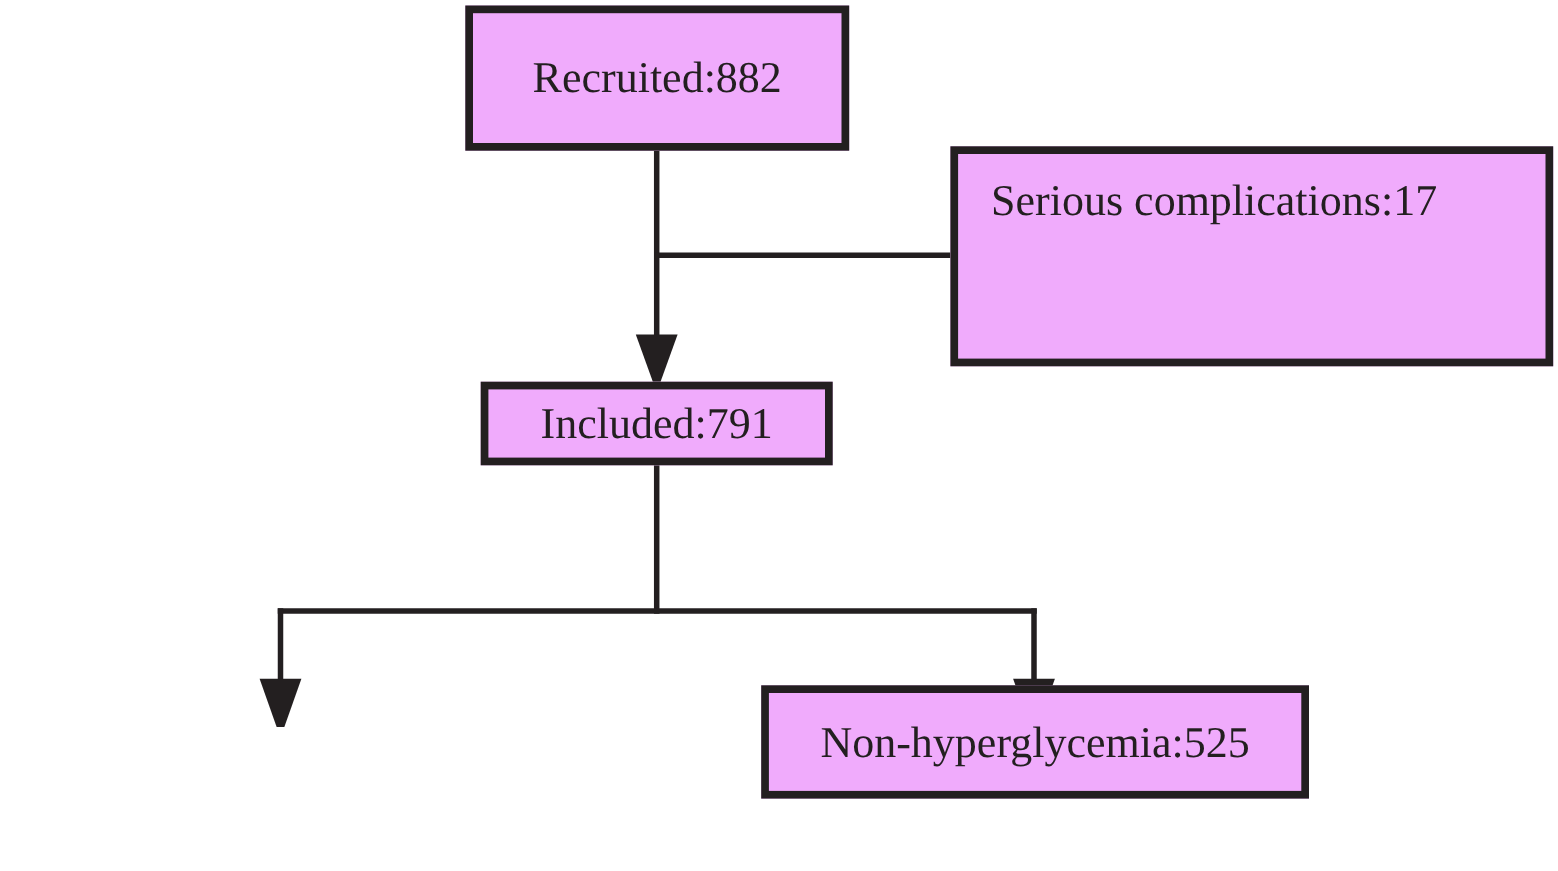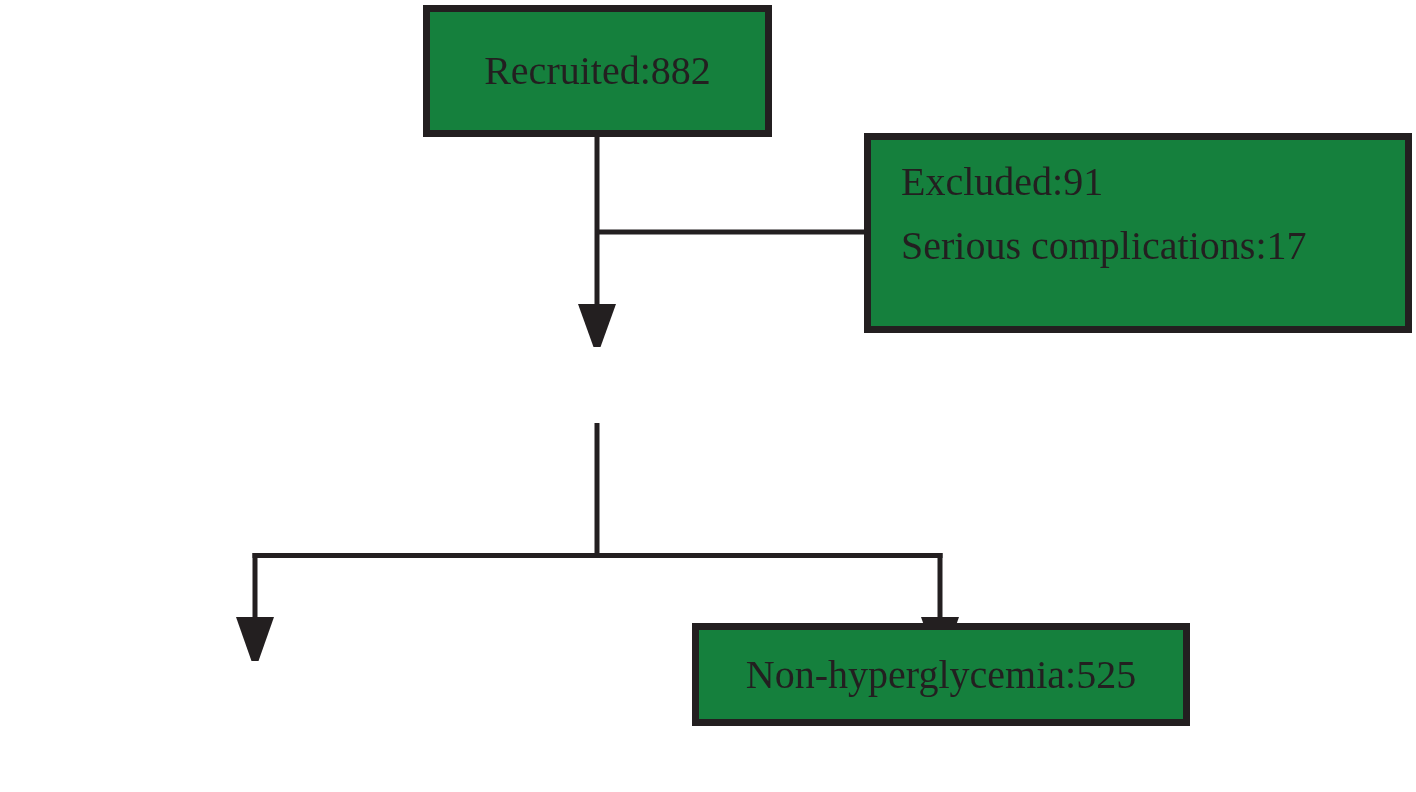--- a/index.html
+++ b/index.html
@@ -20,21 +20,21 @@
     position: absolute;
     left: 0;
     top: 0;
     width: 1416px;
     height: 792px;
   }
   .node {
     position: absolute;
     box-sizing: border-box;
     border: 7px solid #231f20;
-    background: #15803d;
+    background: #f0abfc;
     display: flex;
     align-items: center;
     justify-content: center;
     font-size: 40px;
     line-height: 1.15;
     white-space: nowrap;
   }
   .node.multiline {
     flex-direction: column;
     align-items: flex-start;
@@ -67,23 +67,25 @@
       <polygon points="236,617 274,617 258.5,661 251.5,661"></polygon>
       <polygon points="921,617 959,617 943.5,661 936.5,661"></polygon>
     </g>
   </svg>
 
   <div class="node node-recruited">
     <span>Recruited:882</span>
   </div>
 
   <div class="node multiline node-excluded">
-    <span>Excluded:91</span>
     <span>Serious complications:17</span>
   </div>
 
+  <div class="node node-included">
+    <span>Included:791</span>
+  </div>
 
 
   <div class="node node-nonhyper">
     <span>Non-hyperglycemia:525</span>
   </div>
 
 </div>
 
 </body></html>

